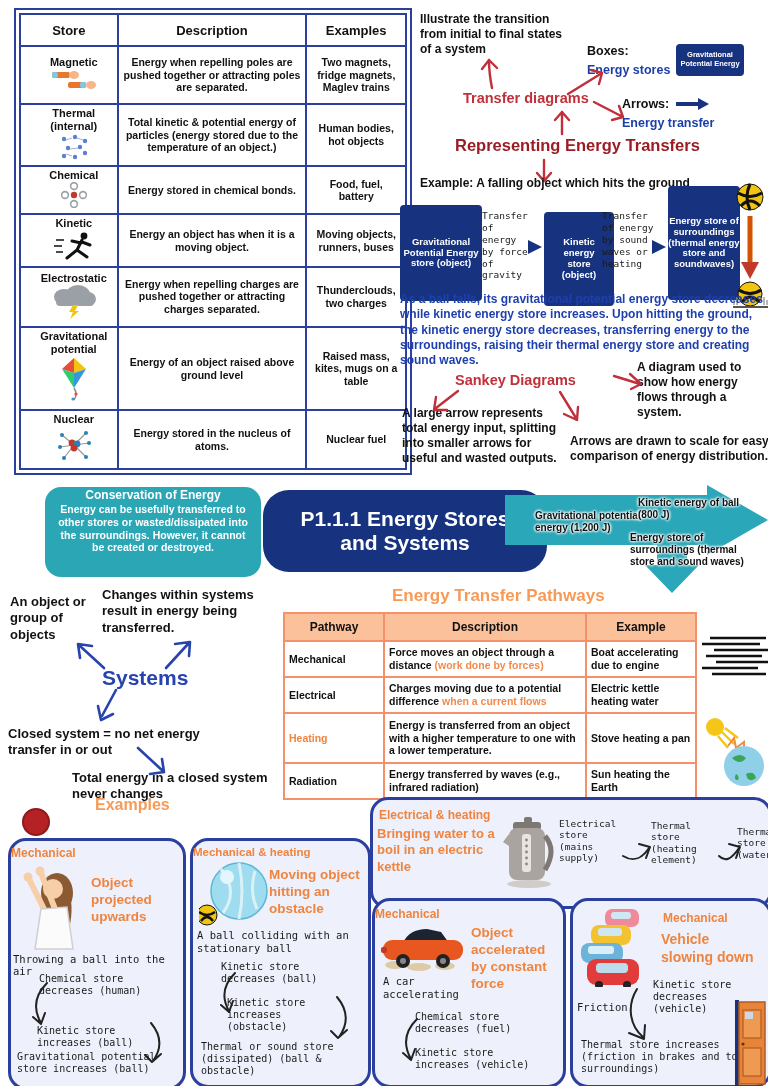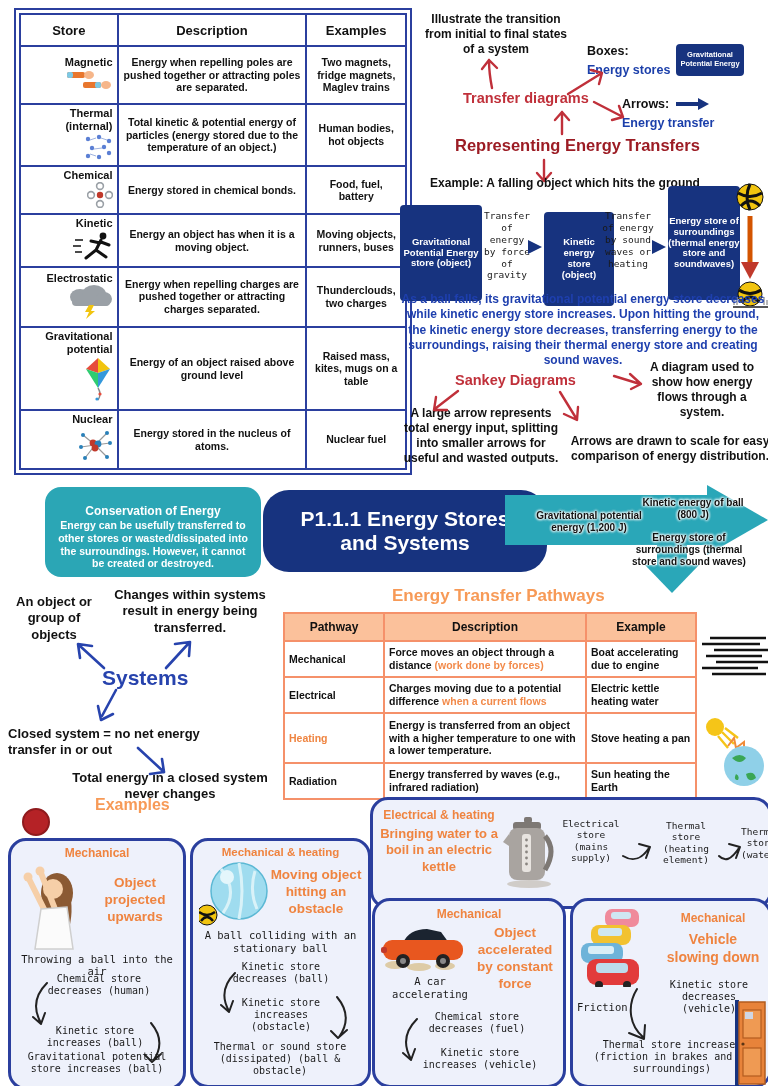--- a/index.html
+++ b/index.html
@@ -1,33 +1,33 @@
 <!DOCTYPE html>
 <html><head>
 <meta charset="utf-8">
 <style>
   html,body{margin:0;padding:0;background:#fff}
   #page{position:relative;width:768px;height:1086px;background:#ffffff;overflow:hidden;
         font-family:"Liberation Sans",sans-serif;color:#111}
   .abs{position:absolute}
   .b{font-weight:bold}
-  .ctr{text-align:center}
+  .ctr{text-align:left}
   .hw{font-family:"DejaVu Sans Mono",monospace;font-weight:normal;color:#1a1a1a}
   .red{color:#c0303a}
   .darkred{color:#9c1c24}
   .bluetxt{color:#1b3faa}
   .navytxt{color:#2743ad}
   .orangetxt{color:#ef8440}
   
   .stores-wrap{left:14px;top:8px;width:388px;border:2px solid #2b3f9e;background:#fff;padding:3px}
   table.stores{border-collapse:collapse;width:100%;table-layout:fixed}
   .stores th,.stores td{border:2px solid #2b3f9e;font-weight:bold;padding:2px 4px;vertical-align:middle}
   .stores th{font-size:13px;height:26px}
   .stores td{font-size:10.5px;text-align:center;line-height:1.2}
-  .stores td.store{text-align:right;padding-left:14px;font-size:11px}
+  .stores td.store{text-align:center;padding-left:14px;font-size:11px}
   
   .navybox{background:#17337f;color:#fff;font-weight:bold;text-align:center;border-radius:4px;
            display:flex;align-items:center;justify-content:center;line-height:1.15}
   
   table.paths{border-collapse:collapse;table-layout:fixed;background:#fff}
   .paths th,.paths td{border:2px solid #f5916a;font-weight:bold;padding:2px 4px;vertical-align:middle;line-height:1.2}
   .paths th{background:#fbc19b;font-size:12px;height:22px}
   .paths td{font-size:10.5px}
   .paths td .orangetxt{color:#f28a4a}
   
@@ -226,21 +226,21 @@
   <svg class="abs" style="left:428px;top:388px" width="34" height="26">
       <path class="ra" d="M30 3 L8 20 M8 9 L6 22 L19 22"></path>
     </svg>
   <svg class="abs" style="left:612px;top:372px" width="34" height="20">
       <path class="ra" d="M2 4 L28 12 M18 2 L29 12 L19 17"></path>
     </svg>
   <svg class="abs" style="left:556px;top:390px" width="28" height="36">
       <path class="ra" d="M4 2 L20 28 M8 24 L21 30 L22 17"></path>
     </svg>
 
-  <div class="abs" style="left:45px;top:487px;width:216px;height:90px;background:#2ba6b5;border-radius:16px;color:#fff;text-align:center;padding:17px 8px;box-sizing:border-box">
+  <div class="abs" style="left:45px;top:487px;width:216px;height:90px;background:#2ba6b5;border-radius:16px;color:#fff;text-align:center;padding:1px 8px;box-sizing:border-box">
     <div class="b" style="font-size:12px">Conservation of Energy</div>
     <div class="b" style="font-size:10.5px;line-height:1.22;margin-top:1px">Energy can be usefully transferred to other stores or wasted/dissipated into the surroundings. However, it cannot be created or destroyed.</div>
   </div>
 
   <div class="abs navybox" style="left:263px;top:490px;width:248px;height:82px;border-radius:26px;font-size:21px;padding:0 18px">P1.1.1 Energy Stores and Systems</div>
 
   <svg class="abs" style="left:505px;top:485px" width="263" height="112">
     <rect x="0" y="10" width="202" height="50" fill="#2aa7b8"></rect>
     <polygon points="202,0 263,35 202,70" fill="#2aa7b8"></polygon>
     <rect x="152" y="58" width="30" height="22" fill="#2aa7b8"></rect>

